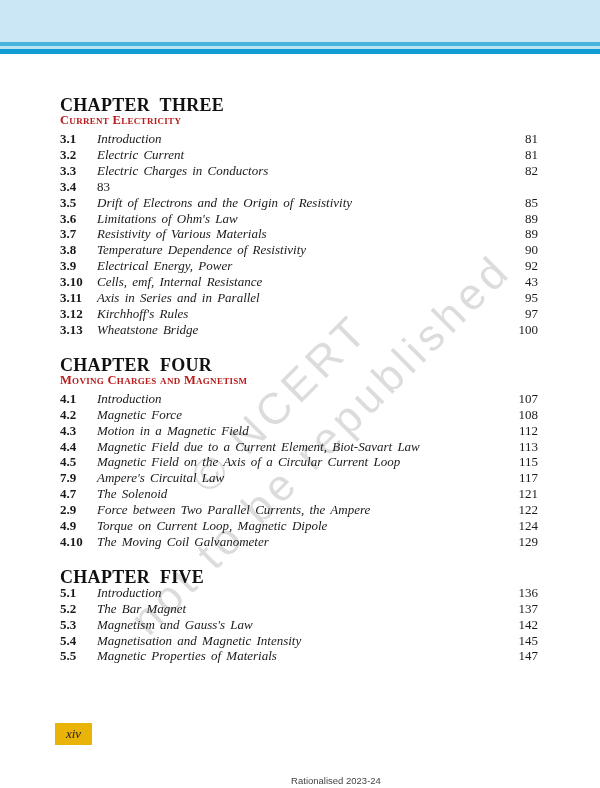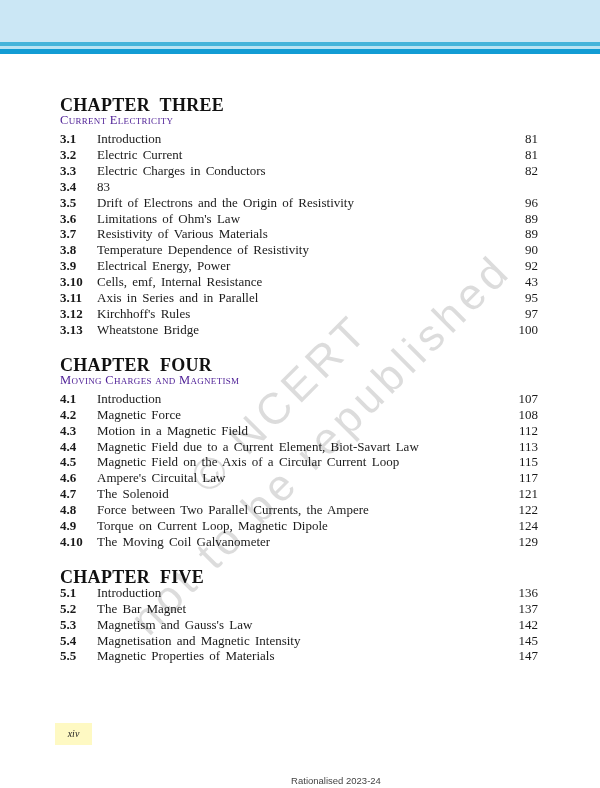--- a/index.html
+++ b/index.html
@@ -49,43 +49,43 @@
     font-size: 18px;
     line-height: 15px;
     font-weight: bold;
     letter-spacing: 0.3px;
     word-spacing: 5px;
     color: #111;
   }
   .chapter-subtitle {
     font-size: 12.5px;
     line-height: 14px;
-    font-weight: normal;
+    font-weight: bold;
     font-variant: small-caps;
     letter-spacing: 0.3px;
     margin-bottom: 4px;
-    color: #4c1d95;
+    color: #b91c1c;
   }
   .toc-row {
     display: flex;
     font-size: 13px;
     line-height: 15.9px;
   }
   .toc-num { width: 37px; font-weight: bold; flex: 0 0 auto; font-family: Liberation Serif, serif; }
-  .toc-title { flex: 1 1 auto; word-spacing: 2px; }
+  .toc-title { flex: 1 1 auto; word-spacing: 2px; font-style: italic; }
   .toc-page { flex: 0 0 auto; text-align: center; }
 
   
   .page-tab {
     position: absolute;
     left: 55px; top: 723px;
     width: 37px; height: 22px;
-    background: #fef9c3;
+    background: #eab308;
     font-style: italic;
-    font-size: 10px;
+    font-size: 13px;
     line-height: 22px;
     text-align: center;
     color: #222;
     z-index: 1;
   }
   .footer-note {
     position: absolute;
     left: 4px; top: 775px;
     width: 600px;
     text-align: center;
@@ -128,21 +128,21 @@
         <span class="toc-title">Electric Charges in Conductors</span>
         <span class="toc-page">82</span>
       </div>
       <div class="toc-row">
         <span class="toc-num">3.4</span>
         <span class="toc-page">83</span>
       </div>
       <div class="toc-row">
         <span class="toc-num">3.5</span>
         <span class="toc-title">Drift of Electrons and the Origin of Resistivity</span>
-        <span class="toc-page">96</span>
+        <span class="toc-page">85</span>
       </div>
       <div class="toc-row">
         <span class="toc-num">3.6</span>
         <span class="toc-title">Limitations of Ohm's Law</span>
         <span class="toc-page">89</span>
       </div>
       <div class="toc-row">
         <span class="toc-num">3.7</span>
         <span class="toc-title">Resistivity of Various Materials</span>
         <span class="toc-page">89</span>
@@ -200,31 +200,31 @@
         <span class="toc-num">4.4</span>
         <span class="toc-title">Magnetic Field due to a Current Element, Biot-Savart Law</span>
         <span class="toc-page">113</span>
       </div>
       <div class="toc-row">
         <span class="toc-num">4.5</span>
         <span class="toc-title">Magnetic Field on the Axis of a Circular Current Loop</span>
         <span class="toc-page">115</span>
       </div>
       <div class="toc-row">
-        <span class="toc-num">4.6</span>
+        <span class="toc-num">7.9</span>
         <span class="toc-title">Ampere's Circuital Law</span>
         <span class="toc-page">117</span>
       </div>
       <div class="toc-row">
         <span class="toc-num">4.7</span>
         <span class="toc-title">The Solenoid</span>
         <span class="toc-page">121</span>
       </div>
       <div class="toc-row">
-        <span class="toc-num">4.8</span>
+        <span class="toc-num">2.9</span>
         <span class="toc-title">Force between Two Parallel Currents, the Ampere</span>
         <span class="toc-page">122</span>
       </div>
       <div class="toc-row">
         <span class="toc-num">4.9</span>
         <span class="toc-title">Torque on Current Loop, Magnetic Dipole</span>
         <span class="toc-page">124</span>
       </div>
       <div class="toc-row">
         <span class="toc-num">4.10</span>

